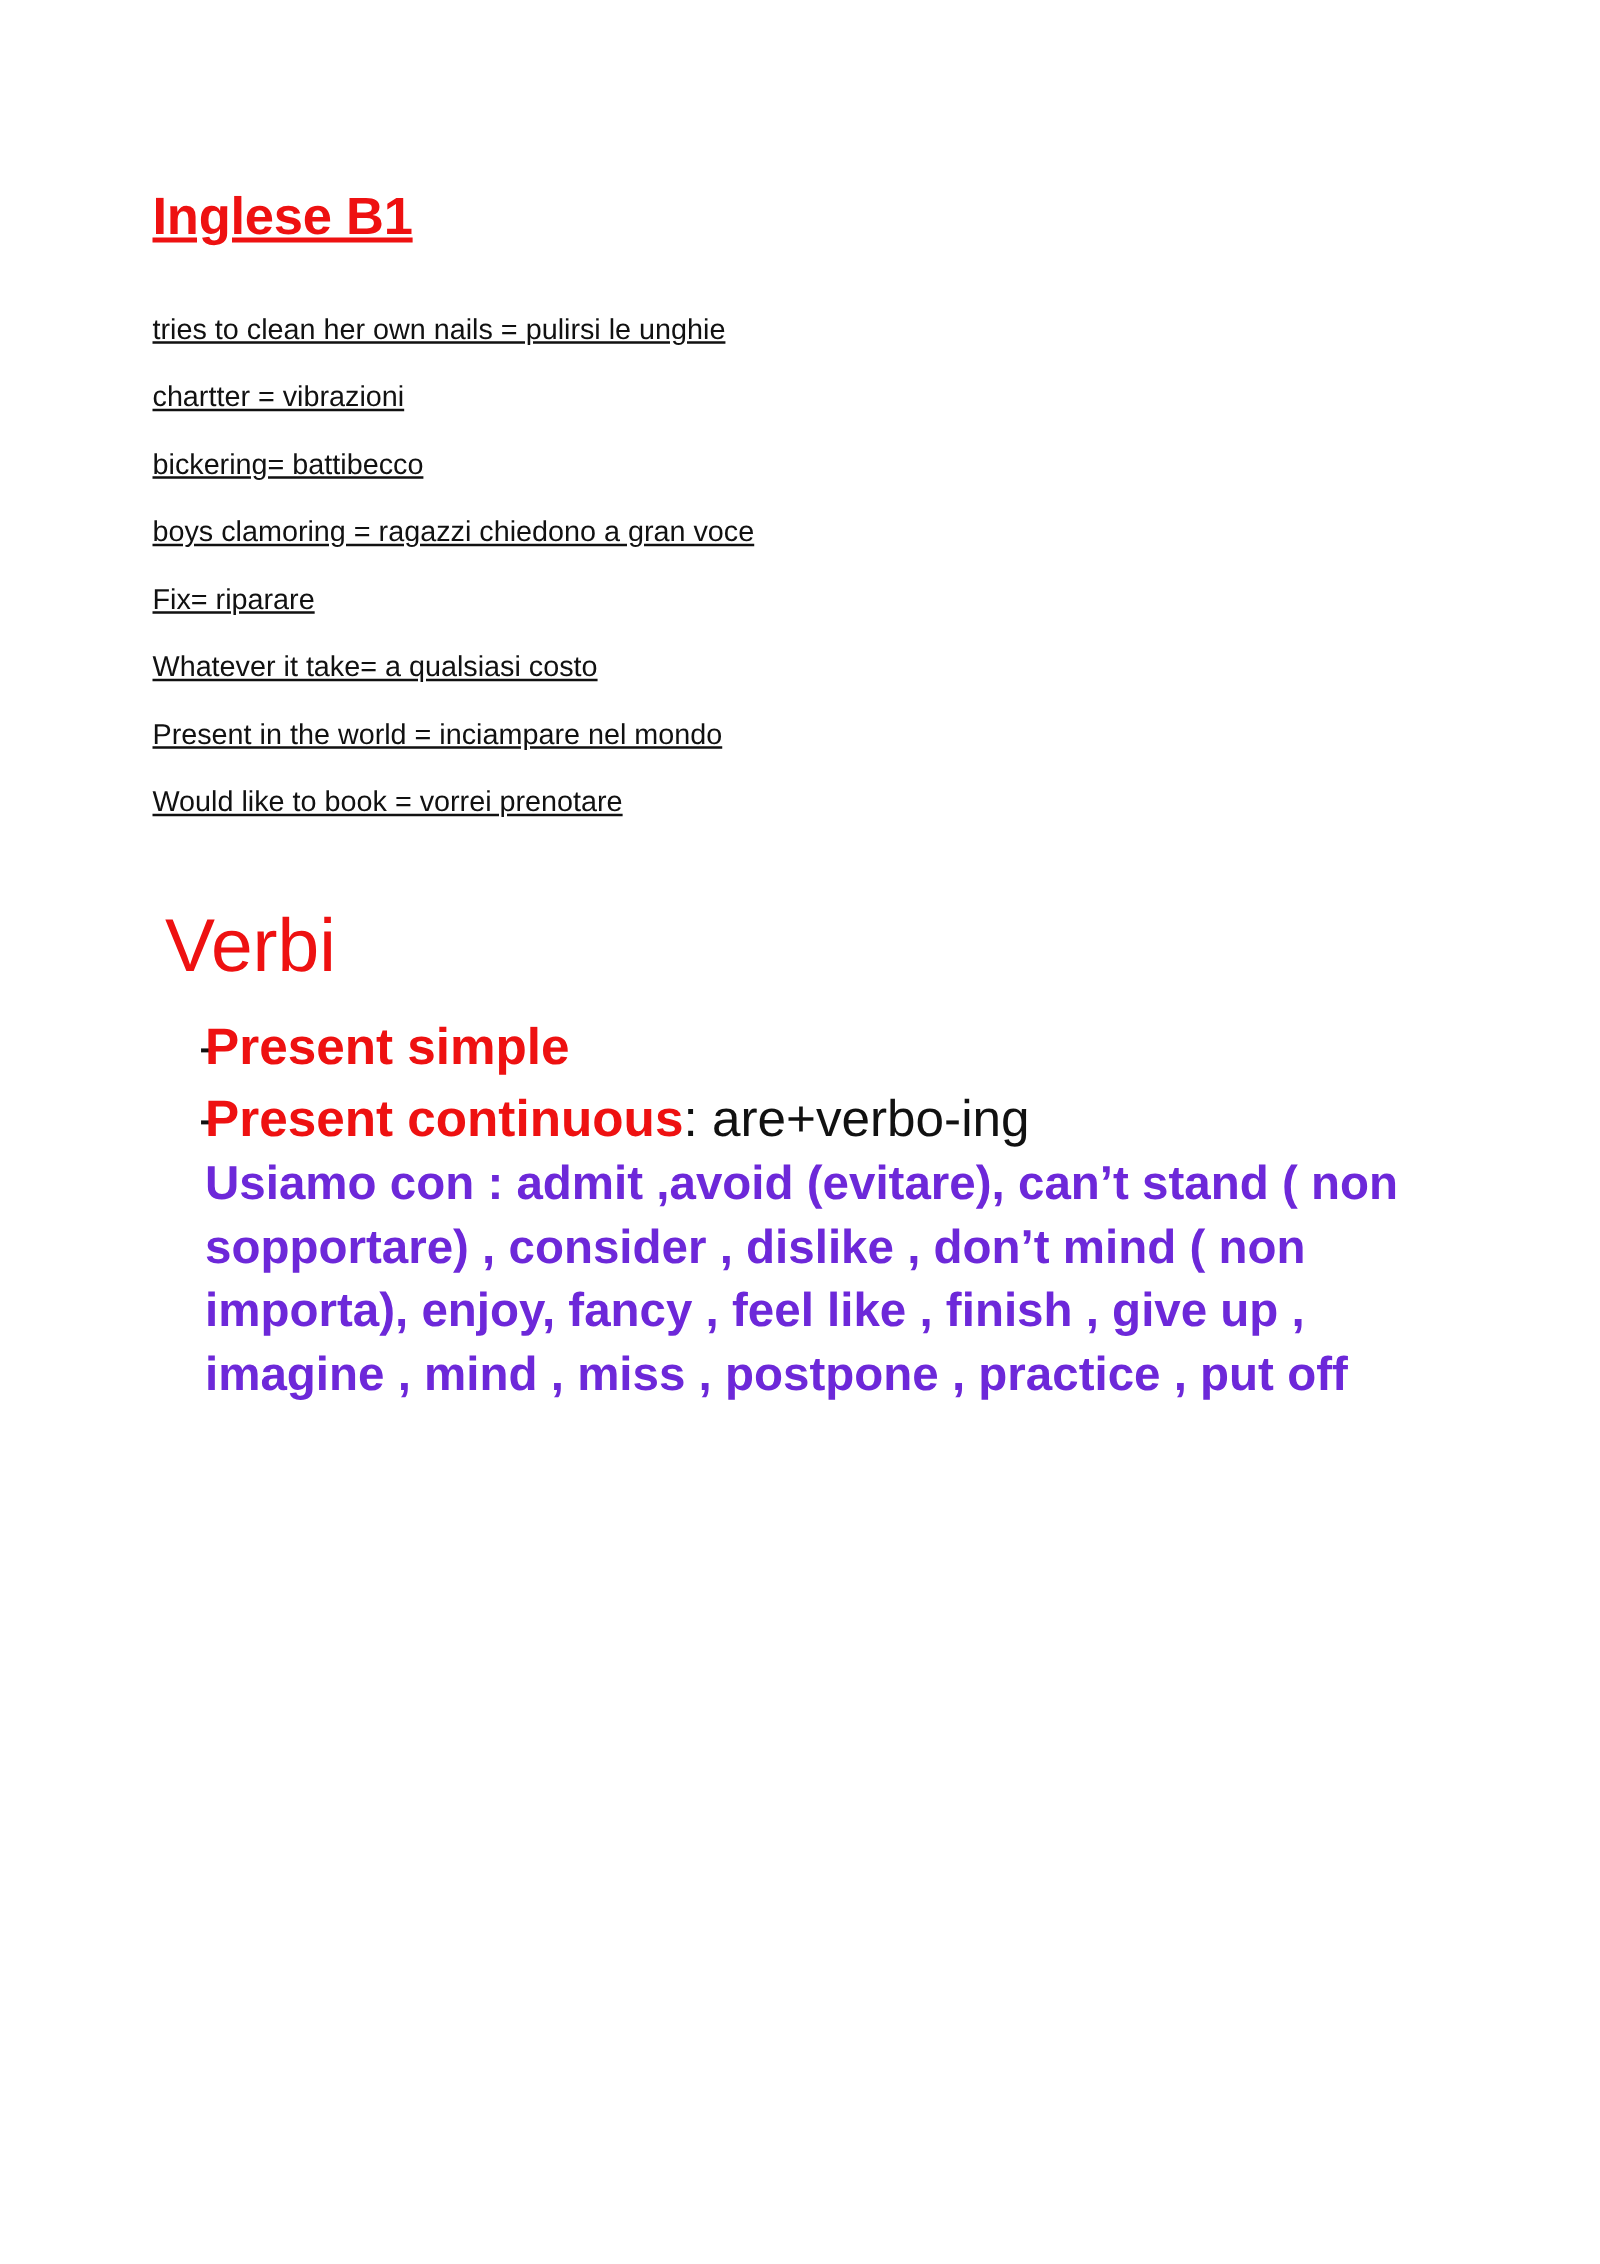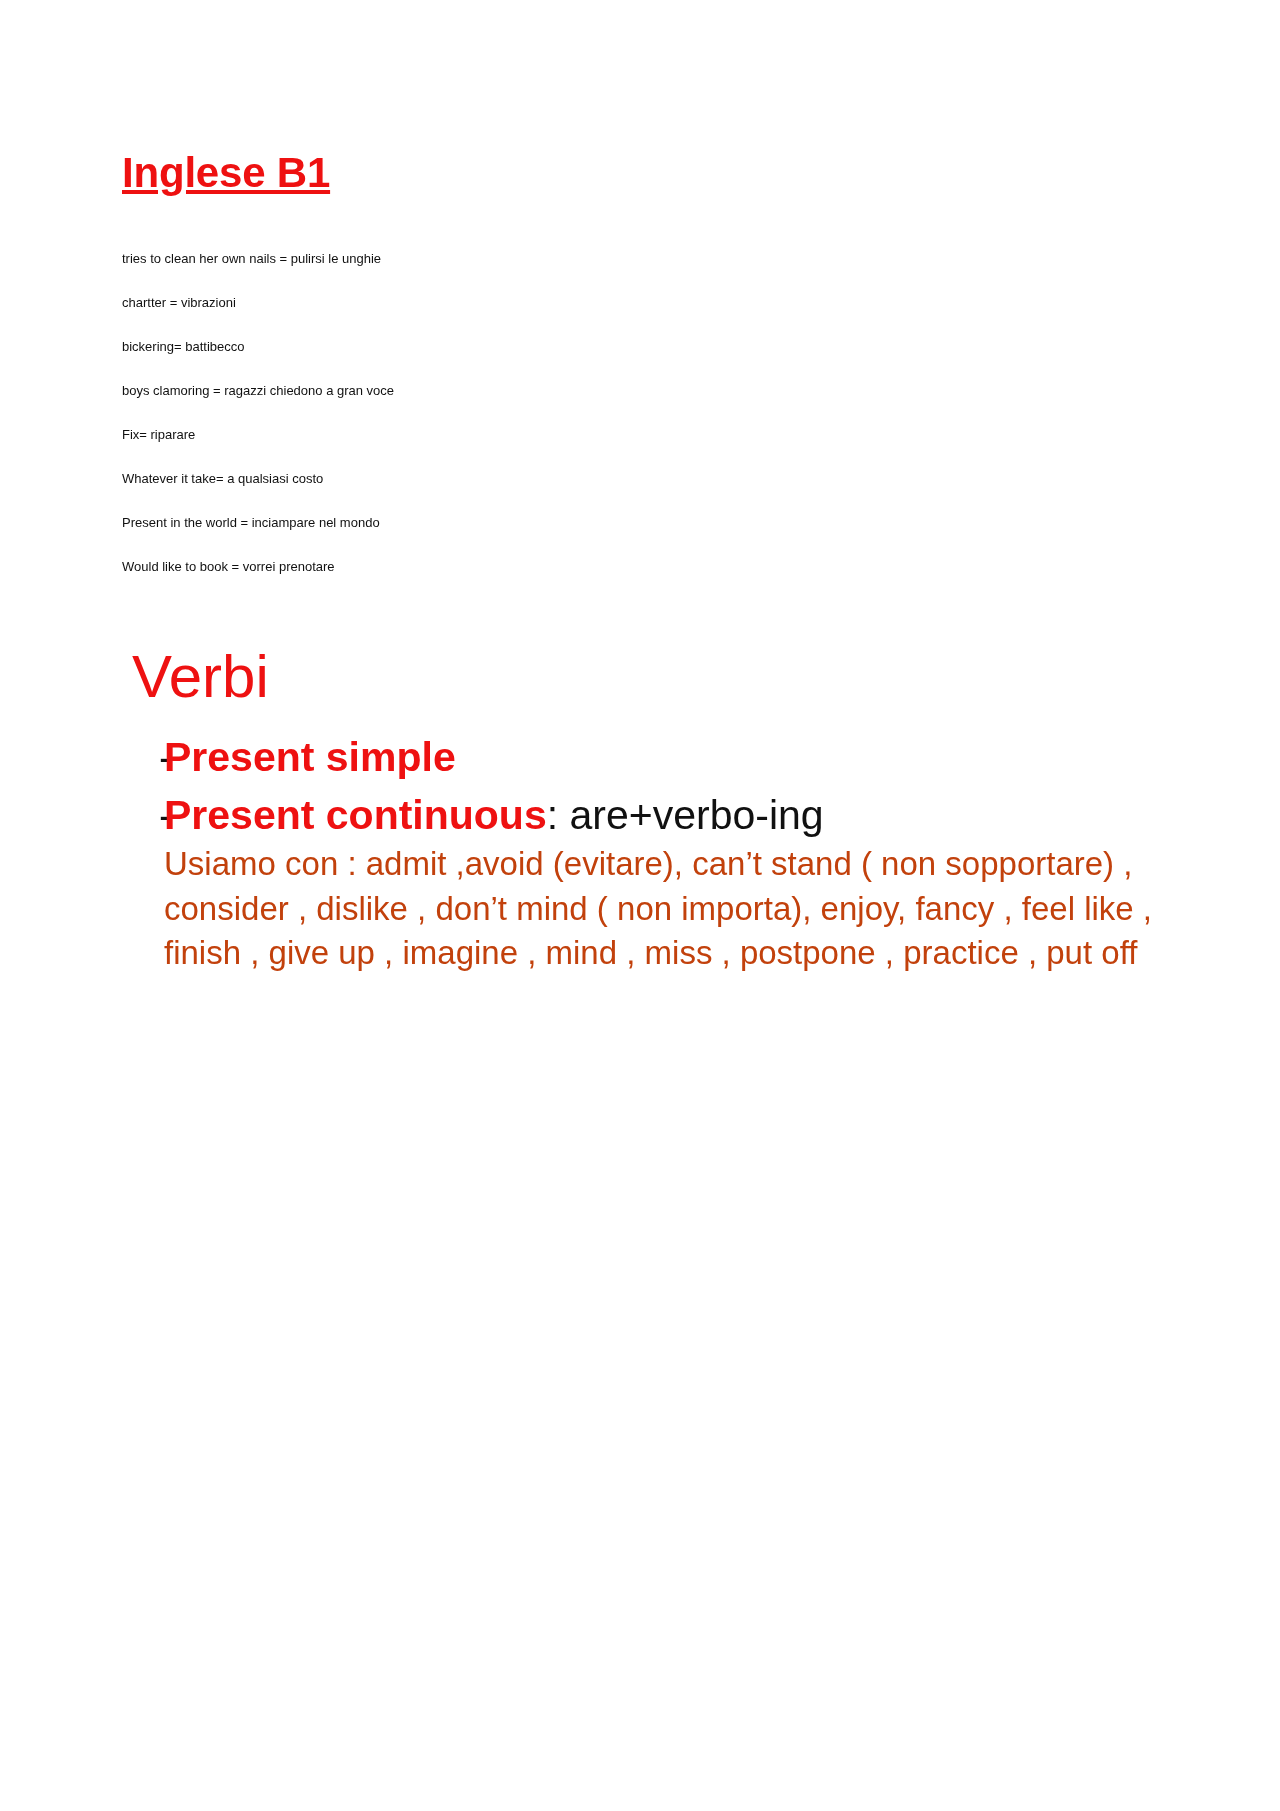--- a/index.html
+++ b/index.html
@@ -38,25 +38,26 @@
     letter-spacing: -0.2px;
   }
 
   
   .vocab-list {
     margin: 0 0 0 0;
     padding: 0;
     list-style: none;
   }
   .vocab-item {
-    font-size: 13px;
+    font-size: 23px;
     line-height: 1.0;
     color: #111111;
     margin-bottom: 31px;
     white-space: nowrap;
+    text-decoration: underline;
   }
 
   
   .section-heading {
     font-size: 60px;
     color: #ee1111;
     font-weight: normal;
     margin: 72px 0 22px 10px;
     line-height: 1.05;
   }
@@ -89,24 +90,25 @@
   }
   .kw {
     color: #ee1111;
     font-weight: bold;
   }
   .plain {
     color: #111111;
     text-align: right;
   }
   .verb-detail {
-    font-size: 33px;
+    font-size: 38px;
     line-height: 1.34;
-    color: #c2410c;
+    color: #6d28d9;
     margin: 0;
+    font-weight: bold;
   }
 </style>
 </head>
 <body>
 
 <div class="page">
   <div class="content">
 
     <h1 class="doc-title">Inglese B1</h1>
 

